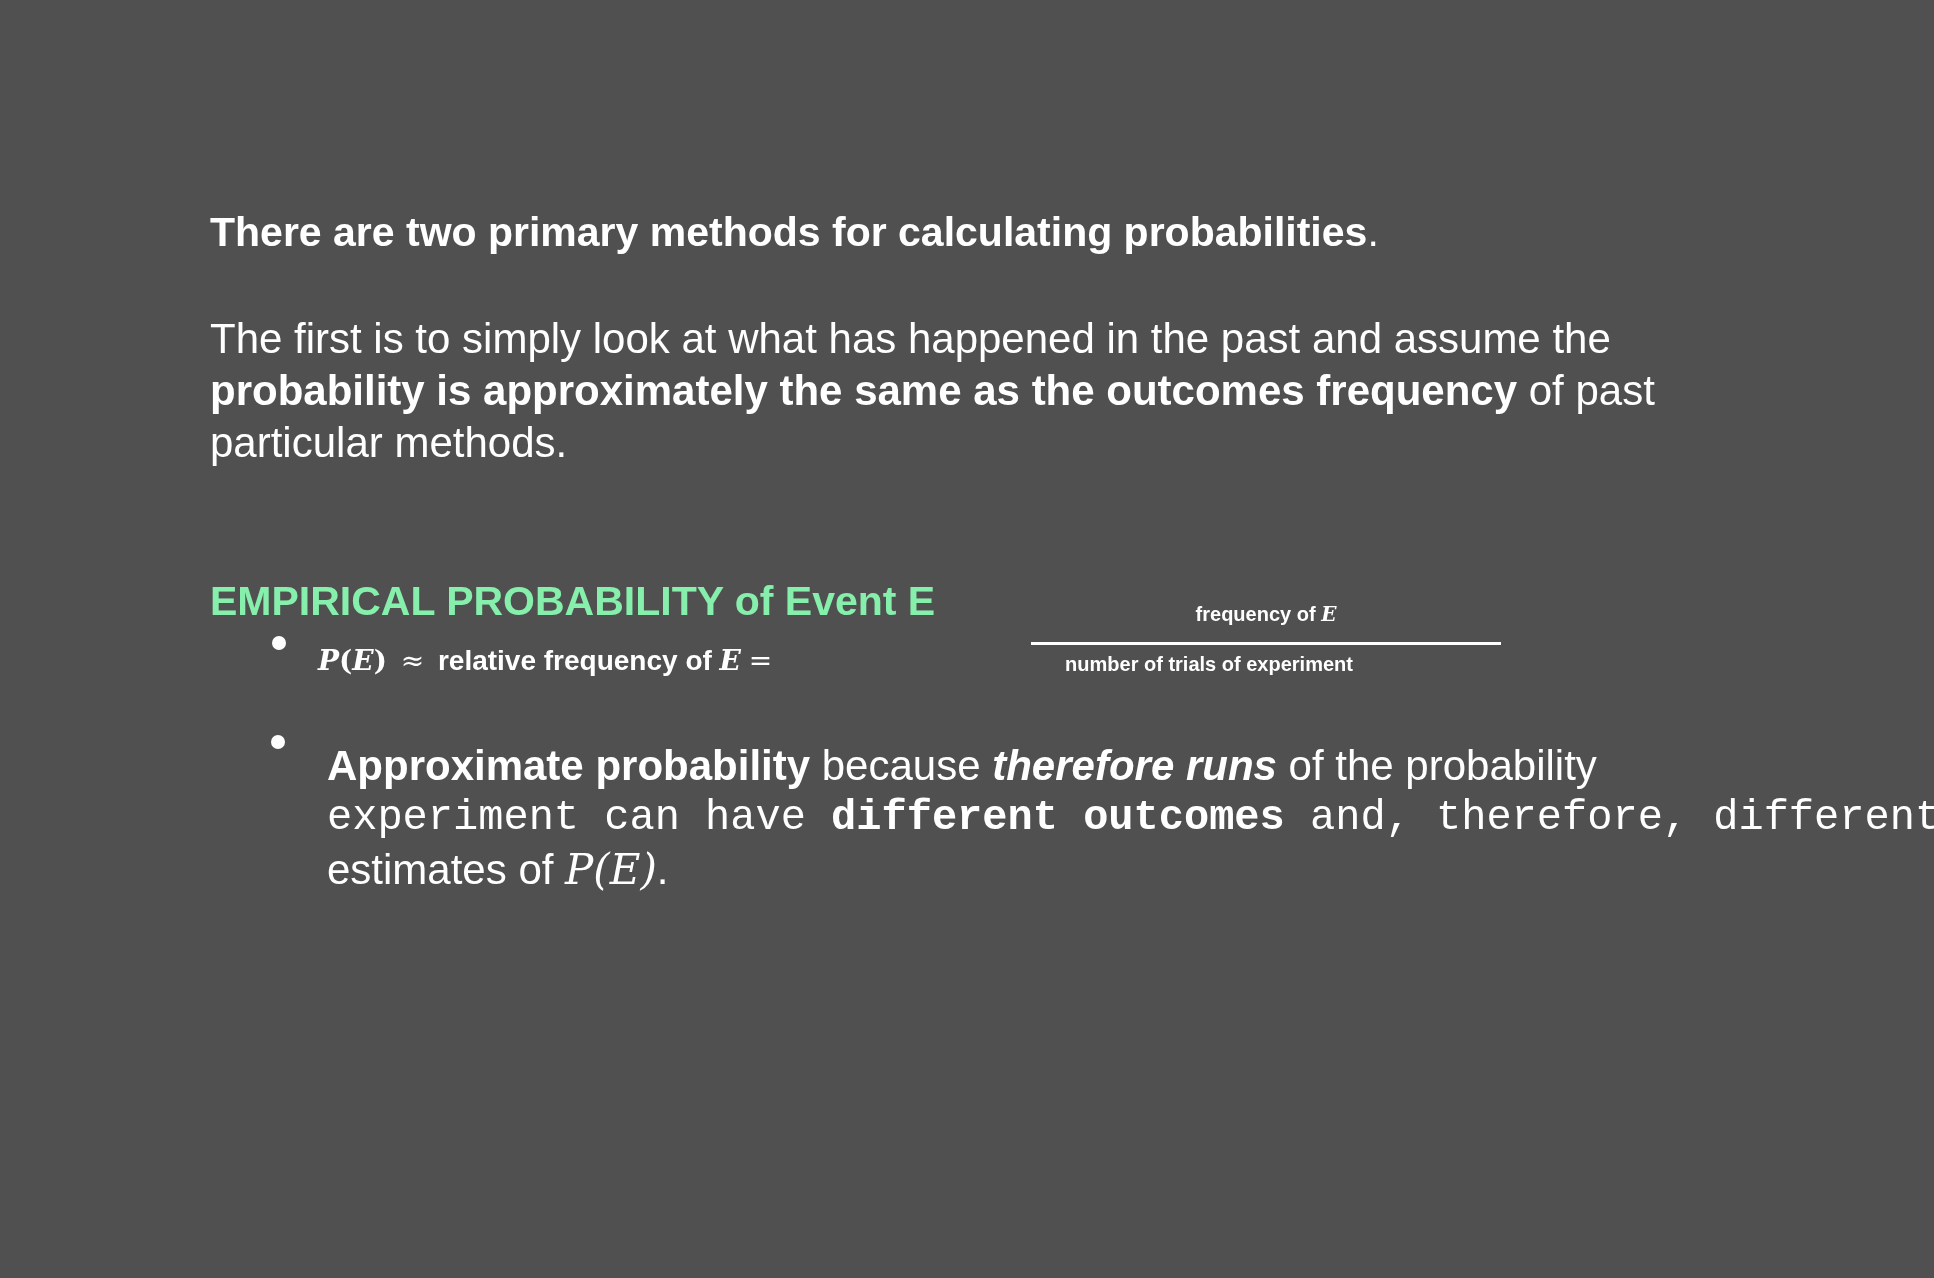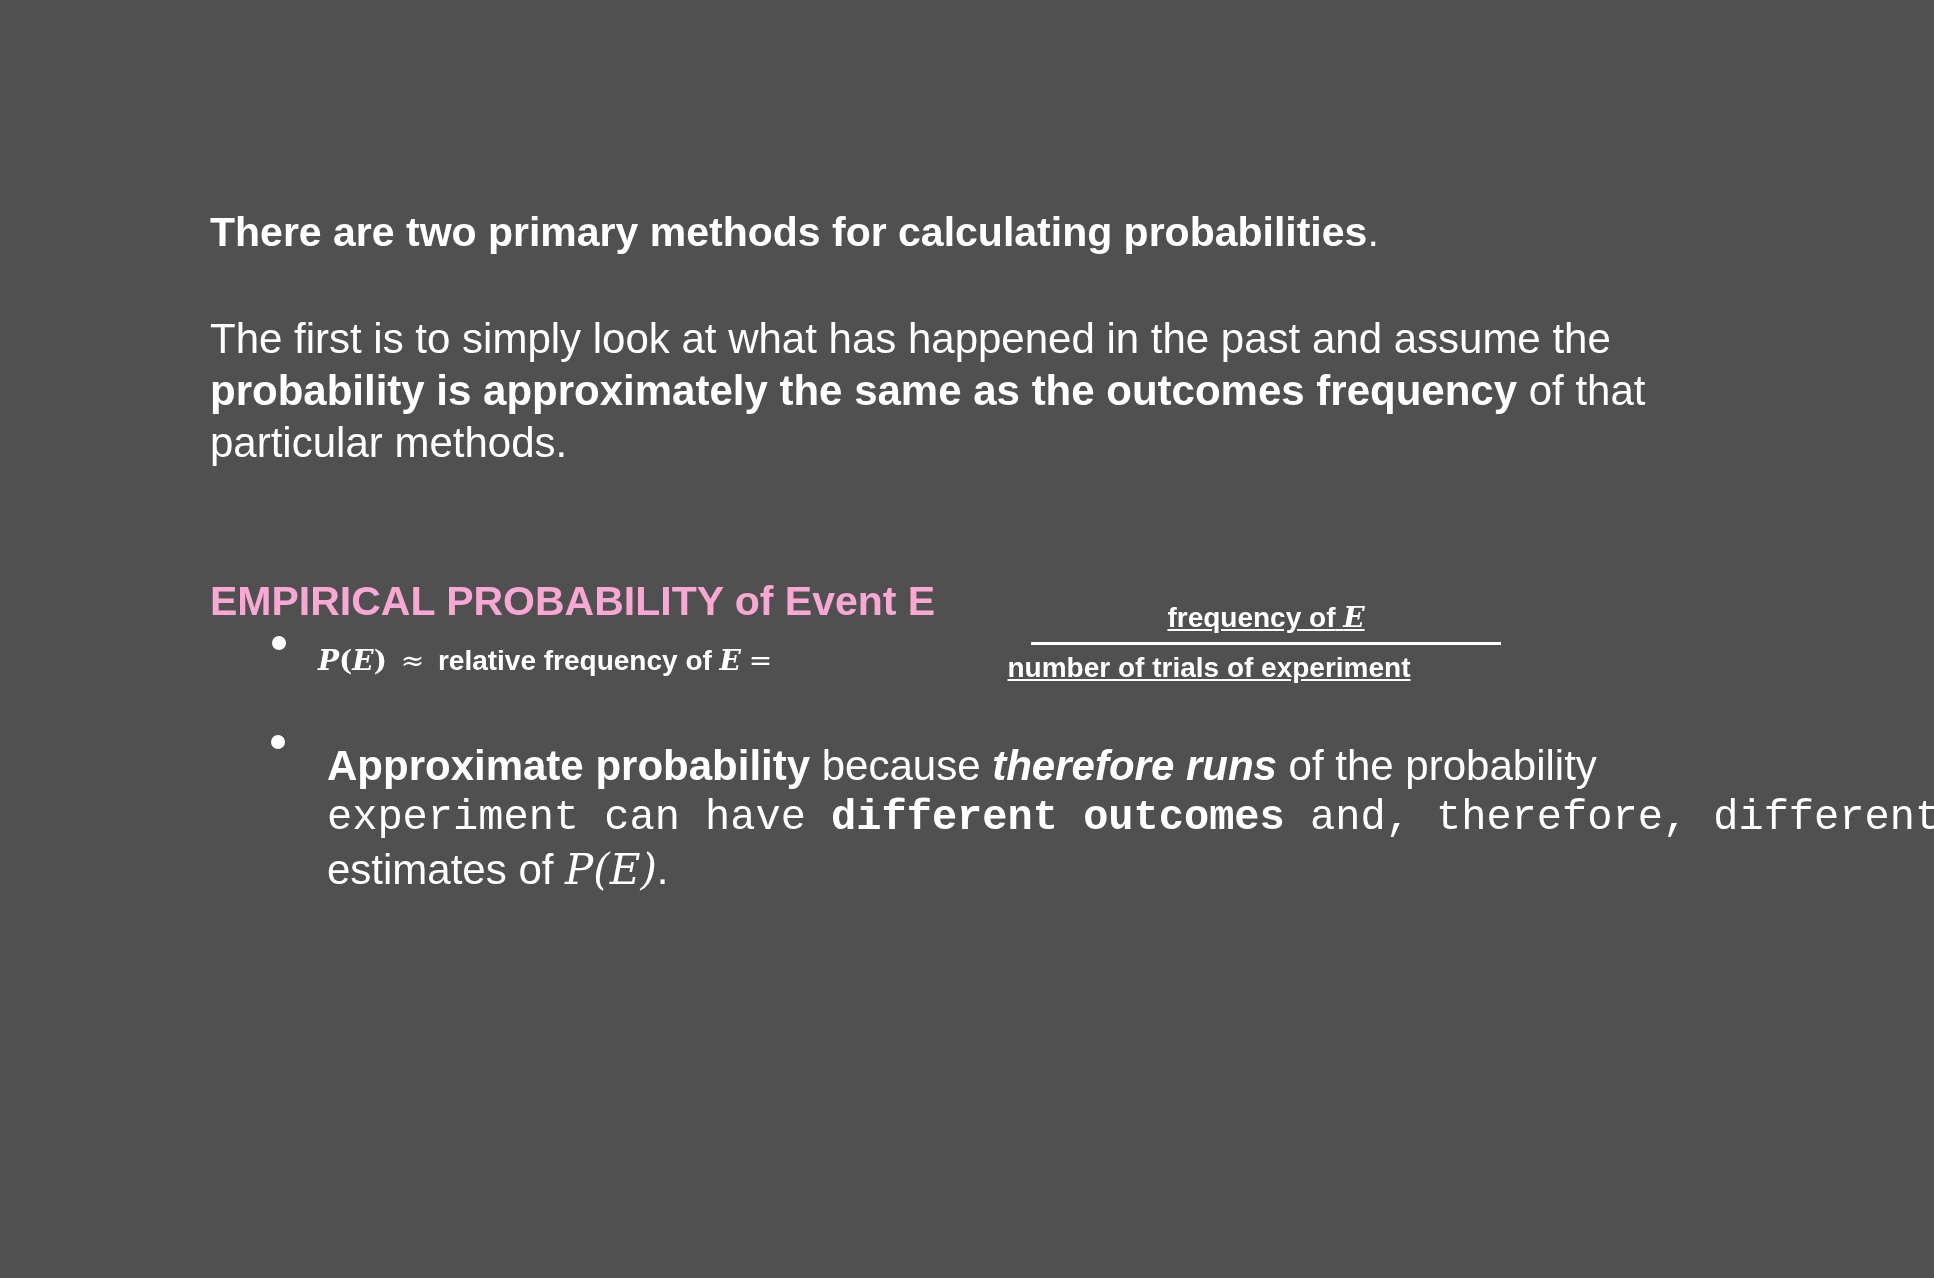--- a/index.html
+++ b/index.html
@@ -12,41 +12,41 @@
   }
   .line {
     position: absolute; white-space: nowrap;
     font-size: 42px; line-height: 1; margin-top: 23px;
   }
   .b { font-weight: bold; }
   .i { font-style: italic; }
   .math { font-family: "DejaVu Serif", "Liberation Serif", serif; font-style: italic; }
   .mathb { font-family: "DejaVu Serif", "Liberation Serif", serif; font-style: italic; font-weight: bold; }
   .mathop { font-family: "DejaVu Serif", "Liberation Serif", serif; font-style: normal; }
-  .yellow { color: #f9a8d4; }
+  .yellow { color: #86efac; }
   .bullet {
     position: absolute; width: 14px; height: 14px; border-radius: 50%;
     background: #ffffff;
   }
   .frac-text {
-    position: absolute; white-space: nowrap; font-size: 28px; font-weight: bold;
-    line-height: 1; text-align: center; text-decoration: underline;
+    position: absolute; white-space: nowrap; font-size: 20px; font-weight: bold;
+    line-height: 1; text-align: center;
   }
   .frac-bar { position: absolute; height: 3px; background: #ffffff; }
 </style>
 </head>
 <body>
 
 <div class="line b" style="left:210px; top:189px; font-size:41px;">
   <span>There are two primary methods for calculating probabilities</span><span style="font-weight:normal">.</span>
 </div>
 
 <div class="line" style="left:210px; top:295px;">The first is to simply look at what has happened in the past and assume the</div>
 <div class="line" style="left:210px; top:347px;">
-  <span class="b">probability is approximately the same as the outcomes frequency</span><span> of that</span>
+  <span class="b">probability is approximately the same as the outcomes frequency</span><span> of past</span>
 </div>
 <div class="line" style="left:210px; top:399px;">particular methods.</div>
 
 <div class="line b yellow" style="left:210px; top:558px; font-size:41px;">EMPIRICAL PROBABILITY of Event E</div>
 
 <div class="bullet" style="left:272px; top:636px;"></div>
 <div class="line b" style="left:318px; top:624px; font-size:28px;">
   <span class="mathb">P</span><span class="mathop">(</span><span class="mathb">E</span><span class="mathop">)</span>
   <span class="mathop" style="font-weight:normal; margin:0 6px;">≈</span>
   <span>relative frequency of</span>

